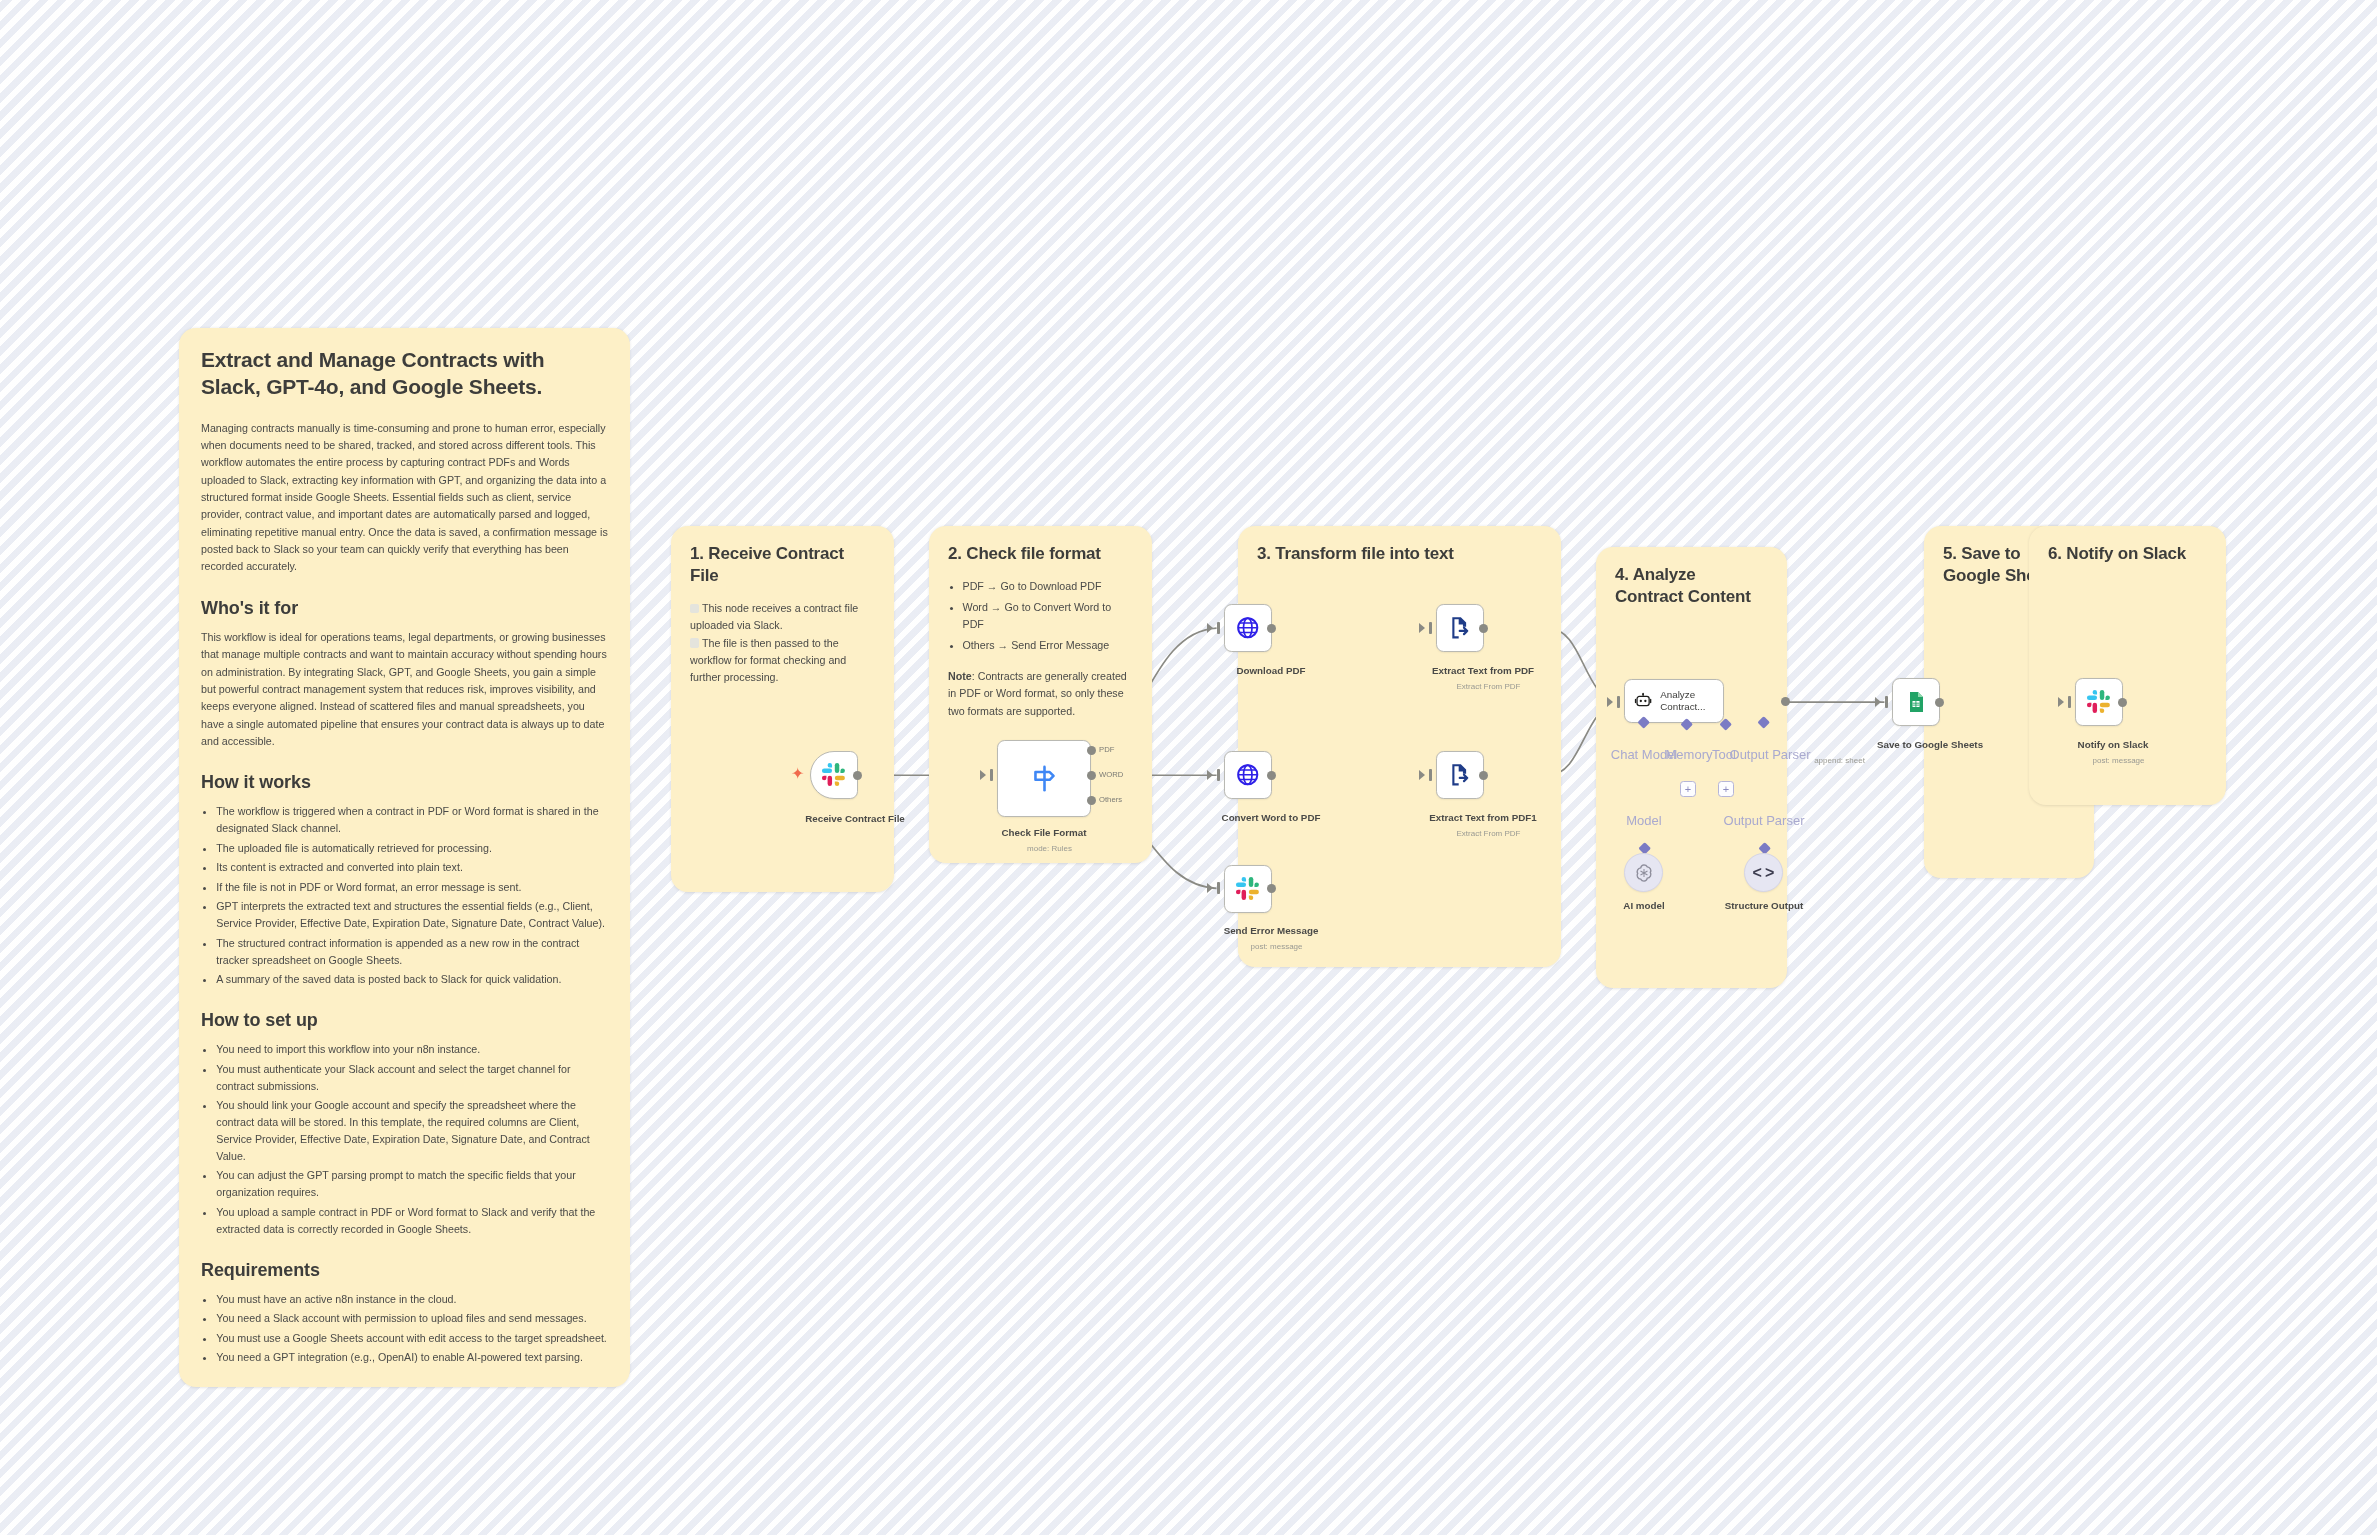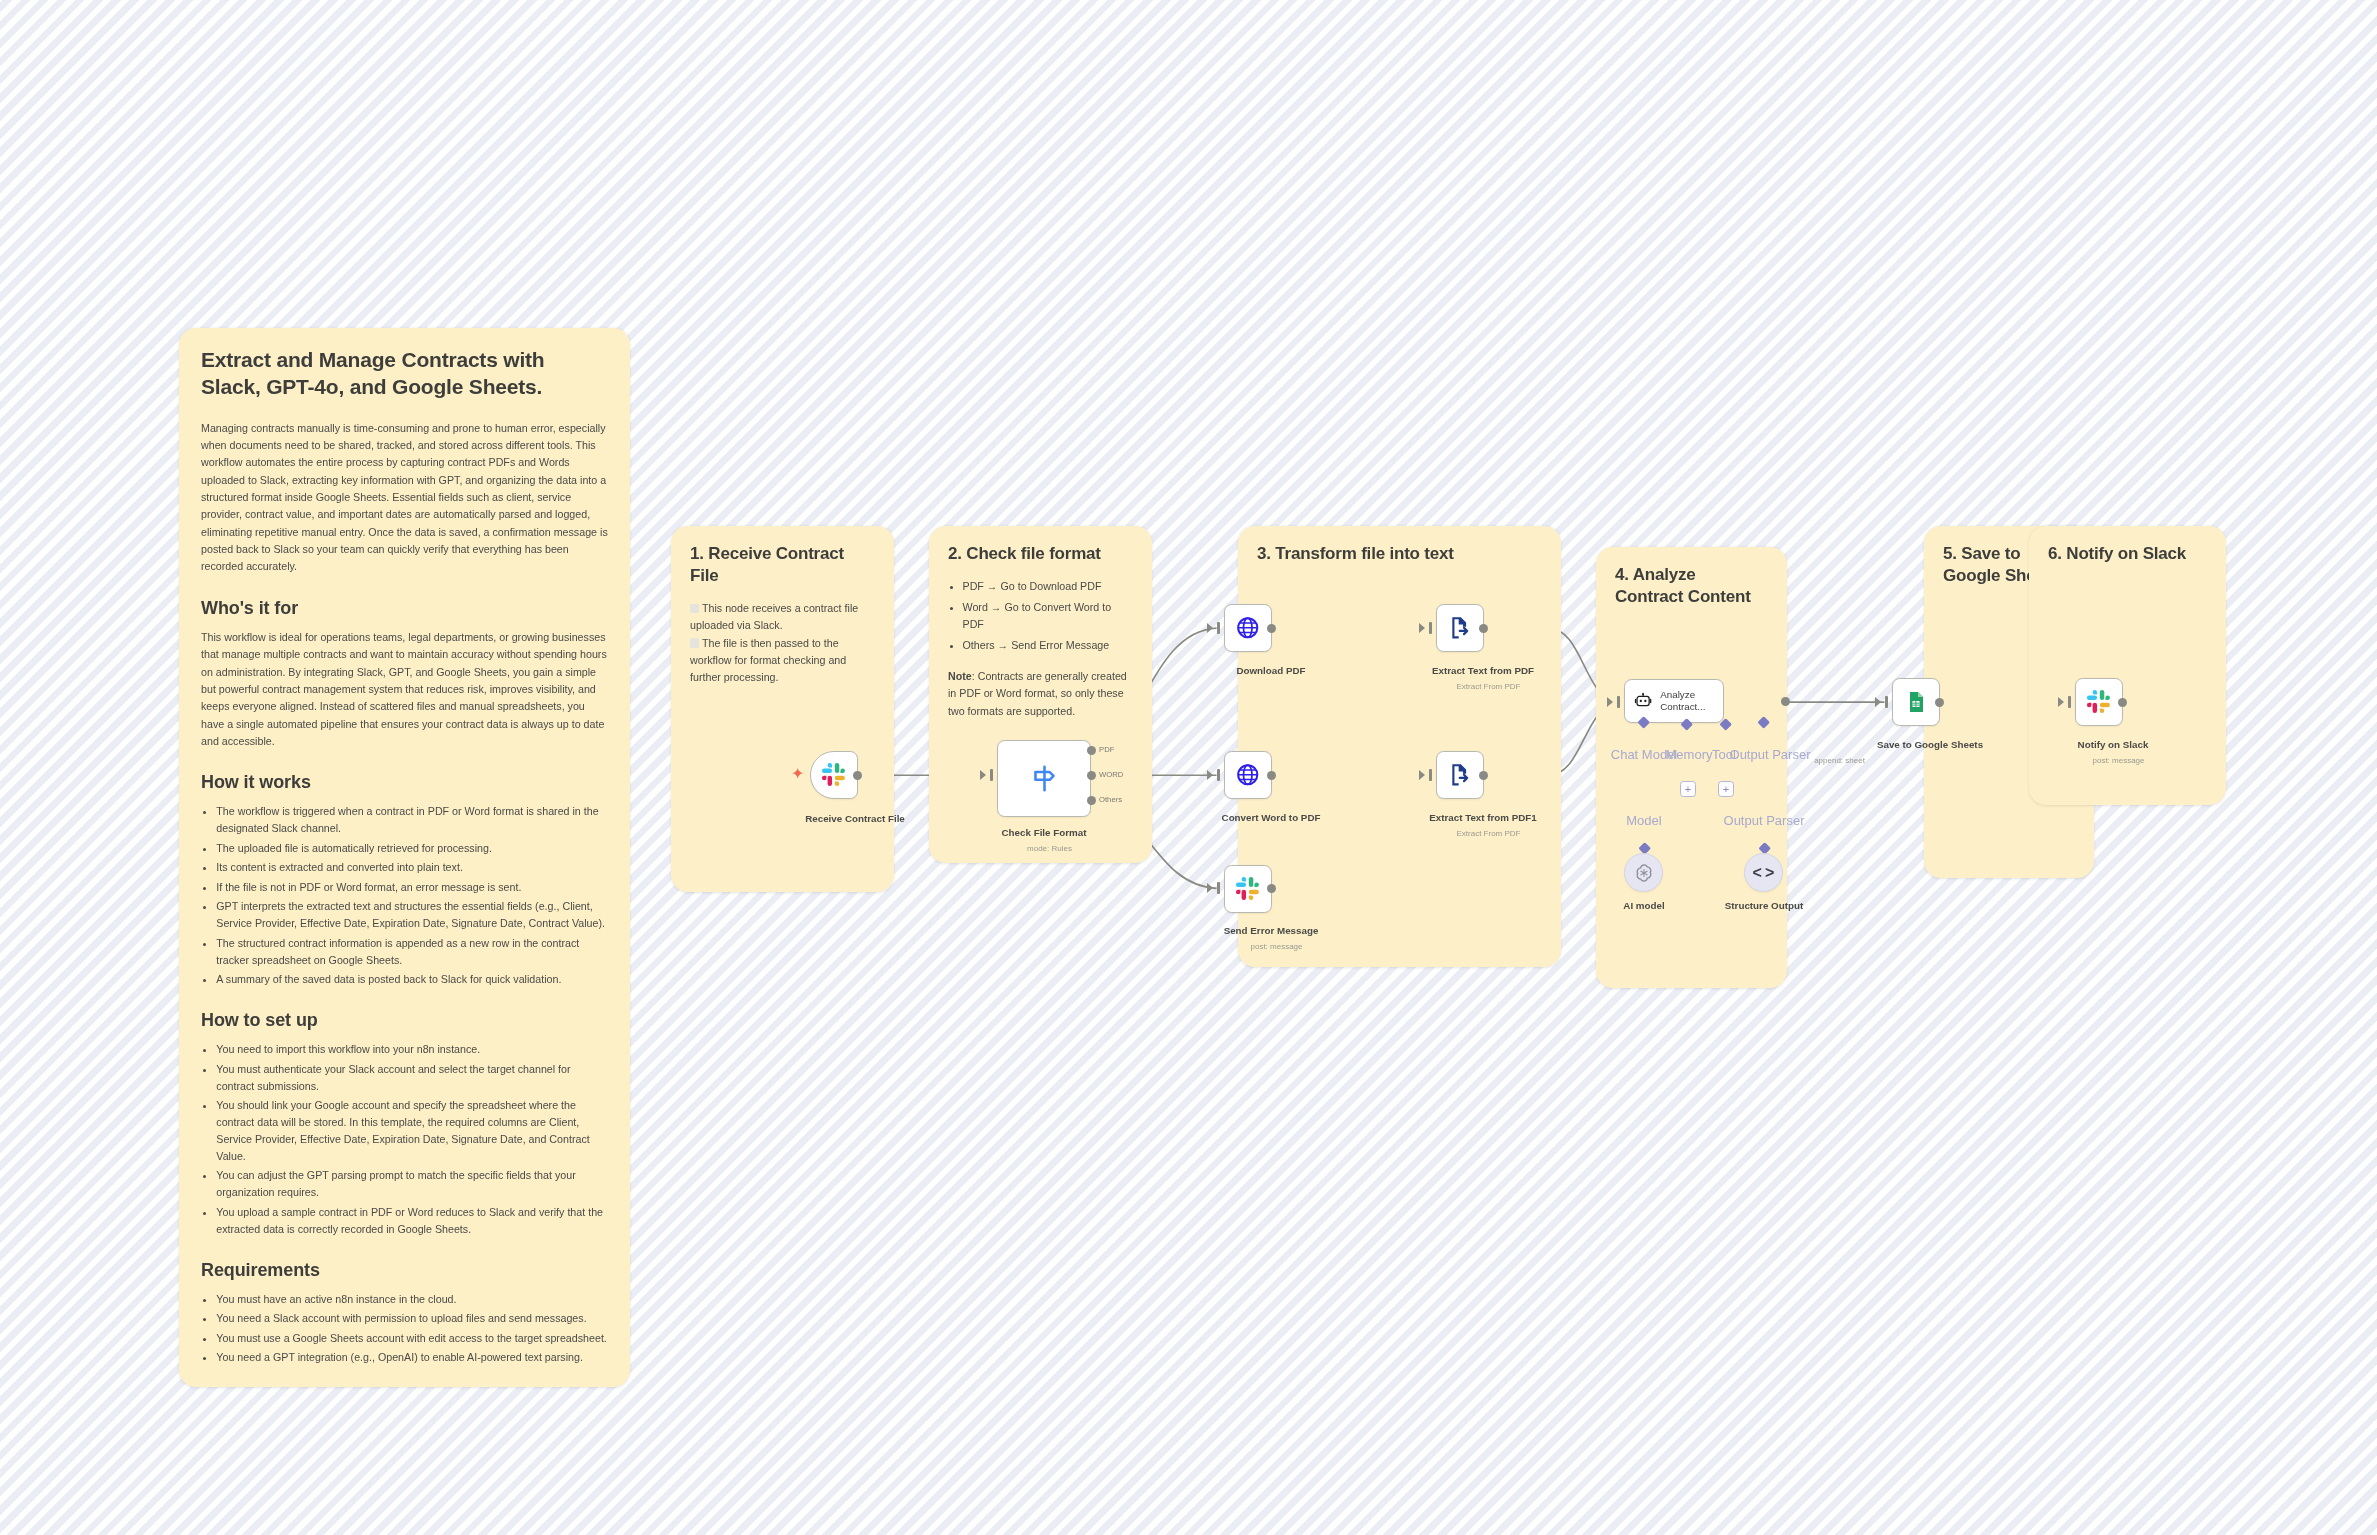--- a/index.html
+++ b/index.html
@@ -189,21 +189,21 @@
           <li>The structured contract information is appended as a new row in the contract tracker spreadsheet on Google Sheets.</li>
           <li>A summary of the saved data is posted back to Slack for quick validation.</li>
         </ul>
 
       <h2>How to set up</h2>
       <ul>
           <li>You need to import this workflow into your n8n instance.</li>
           <li>You must authenticate your Slack account and select the target channel for contract submissions.</li>
           <li>You should link your Google account and specify the spreadsheet where the contract data will be stored. In this template, the required columns are Client, Service Provider, Effective Date, Expiration Date, Signature Date, and Contract Value.</li>
           <li>You can adjust the GPT parsing prompt to match the specific fields that your organization requires.</li>
-          <li>You upload a sample contract in PDF or Word reduces to Slack and verify that the extracted data is correctly recorded in Google Sheets.</li>
+          <li>You upload a sample contract in PDF or Word format to Slack and verify that the extracted data is correctly recorded in Google Sheets.</li>
         </ul>
 
       <h2>Requirements</h2>
       <ul>
           <li>You must have an active n8n instance in the cloud.</li>
           <li>You need a Slack account with permission to upload files and send messages.</li>
           <li>You must use a Google Sheets account with edit access to the target spreadsheet.</li>
           <li>You need a GPT integration (e.g., OpenAI) to enable AI-powered text parsing.</li>
         </ul>
 

